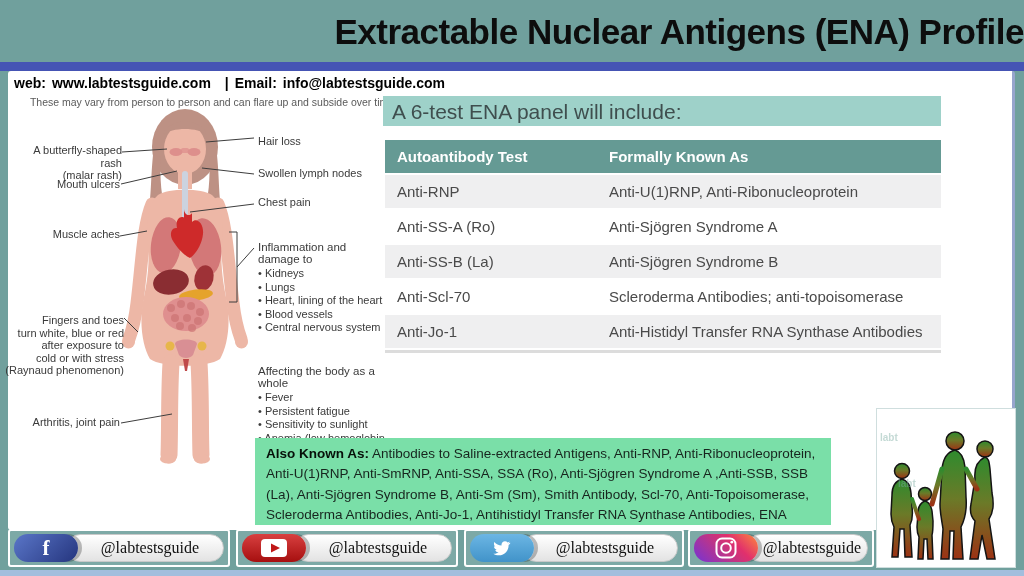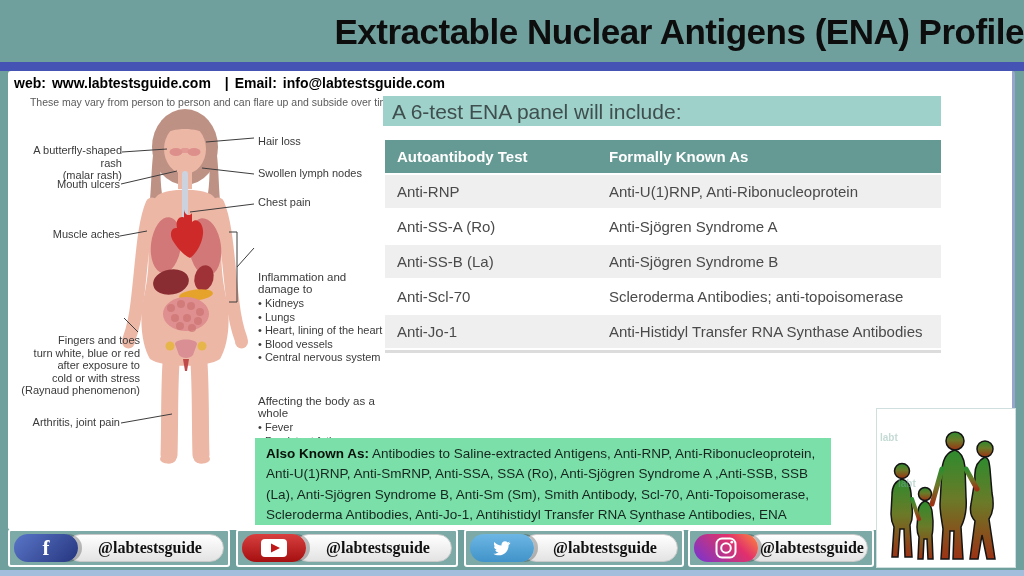--- a/index.html
+++ b/index.html
@@ -14,21 +14,21 @@
                border-right:3px solid #97a5cd;border-radius:3px;}
   .contact-line{position:absolute;left:14px;top:75px;font-size:14px;font-weight:700;color:#000000;z-index:3;}
   .contact-line span{margin-right:6px;}
   .contact-sep{margin:0 8px;}
   .sub-note{position:absolute;left:28px;top:96px;width:368px;text-align:center;font-size:10.5px;color:#5a5a5a;z-index:3;}
   
   .diagram-svg{position:absolute;left:0;top:105px;z-index:2;}
   .dlabel{position:absolute;font-size:11px;color:#3a3a3a;line-height:12.5px;white-space:pre-line;z-index:3;}
   .dlabel.r{text-align:right;}
   .dgroup{position:absolute;font-size:11px;color:#3a3a3a;z-index:3;}
-  .dgroup .gtitle{font-size:11.5px;margin-bottom:2px;white-space:pre-line;margin-top:30px;}
+  .dgroup .gtitle{font-size:11.5px;margin-bottom:2px;white-space:pre-line;}
   .dgroup ul{list-style:none;margin:0;padding:0;}
   .dgroup li{line-height:13.5px;white-space:pre-line;}
   .dgroup li::before{content:"• ";}
   
   .panel-heading{position:absolute;left:383px;top:96px;width:558px;height:33px;background:#9ed1c9;
                  border-bottom:3px solid #ffffff;box-sizing:border-box;color:#3f4e4e;font-size:21px;
                  line-height:31px;padding-left:9px;z-index:3;}
   .ena-table{position:absolute;left:385px;top:140px;width:556px;z-index:3;font-size:15px;}
   .trow{display:grid;grid-template-columns:212px 1fr;height:33px;align-items:center;}
   .trow>div{padding-left:12px;}
@@ -41,21 +41,21 @@
   .aka-box{position:absolute;left:255px;top:438px;width:576px;height:87px;background:#7adfa8;
            box-sizing:border-box;padding:6px 11px;font-size:13.5px;line-height:1.5;color:#17251e;z-index:4;}
   .aka-box b{color:#061009;}
   
   .social-cell{position:absolute;top:529px;height:38px;background:#7da9a6;border:2px solid #ffffff;
                border-radius:3px;box-sizing:border-box;display:flex;align-items:center;padding:2px 4px;z-index:4;}
   .icon-pill{width:64px;height:28px;border-radius:14px;flex:0 0 auto;display:flex;align-items:center;
              justify-content:center;position:relative;z-index:2;box-shadow:4px 0 0 rgba(40,40,40,0.30);}
   .txt-pill{flex:1;height:28px;margin-left:-12px;border-radius:14px;background:linear-gradient(#ffffff,#e3e3e3);
             border:1px solid #c9c9c9;display:flex;align-items:center;justify-content:center;z-index:1;
-            font-family:"Liberation Serif",serif;font-weight:700;font-size:16px;color:#101010;padding-left:10px;box-sizing:border-box;}
+            font-family:"Liberation Serif",serif;font-weight:400;font-size:16px;color:#101010;padding-left:10px;box-sizing:border-box;}
   .fb{background:linear-gradient(135deg,#5a76c8,#25357e);}
   .fb span{font-family:"Liberation Serif",serif;font-size:21px;font-weight:700;color:#fff;line-height:1;}
   .yt{background:linear-gradient(#d84040,#a60f0f);}
   .tw{background:linear-gradient(#6cb6e4,#4193c9);}
   .ig{background:linear-gradient(45deg,#7433d6 0%,#c13584 45%,#e1306c 65%,#fd8a3c 100%);}
   
   .family-box{position:absolute;left:876px;top:408px;width:138px;height:158px;background:#ffffff;
               border:1px solid #cfdede;z-index:5;}
   .watermark{position:absolute;font-weight:700;font-size:10px;color:rgba(125,172,162,0.45);z-index:6;}
   .wm1{left:880px;top:432px;}
@@ -140,21 +140,21 @@
       <path d="M190,107 L254,99"></path>
       <path d="M229,127 L237,127 L237,197 L229,197"></path>
       <path d="M237,162 L254,143"></path>
     </g>
   </svg>
 
   <div class="dlabel r" style="left:10px;top:144px;width:112px;">A butterfly-shaped rash
 (malar rash)</div>
   <div class="dlabel r" style="left:10px;top:178px;width:110px;">Mouth ulcers</div>
   <div class="dlabel r" style="left:10px;top:228px;width:110px;">Muscle aches</div>
-  <div class="dlabel r" style="left:16px;top:314px;width:124px;margin-top:20px;">Fingers and toes
+  <div class="dlabel r" style="left:0px;top:314px;width:124px;">Fingers and toes
 turn white, blue or red
 after exposure to
 cold or with stress
 (Raynaud phenomenon)</div>
   <div class="dlabel r" style="left:10px;top:416px;width:110px;">Arthritis, joint pain</div>
   <div class="dlabel" style="left:258px;top:135px;">Hair loss</div>
   <div class="dlabel" style="left:258px;top:167px;">Swollen lymph nodes</div>
   <div class="dlabel" style="left:258px;top:196px;">Chest pain</div>
 
   <div class="dgroup" style="left:258px;top:241px;width:130px;">

